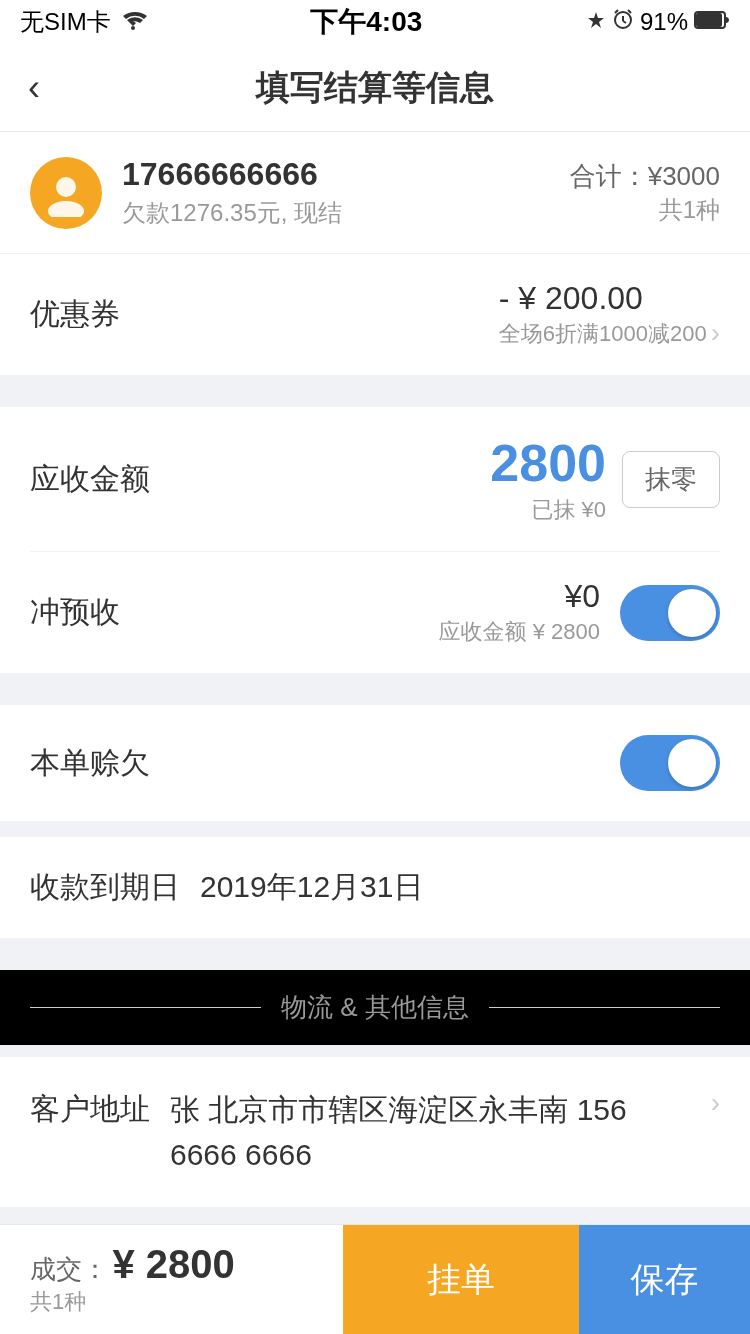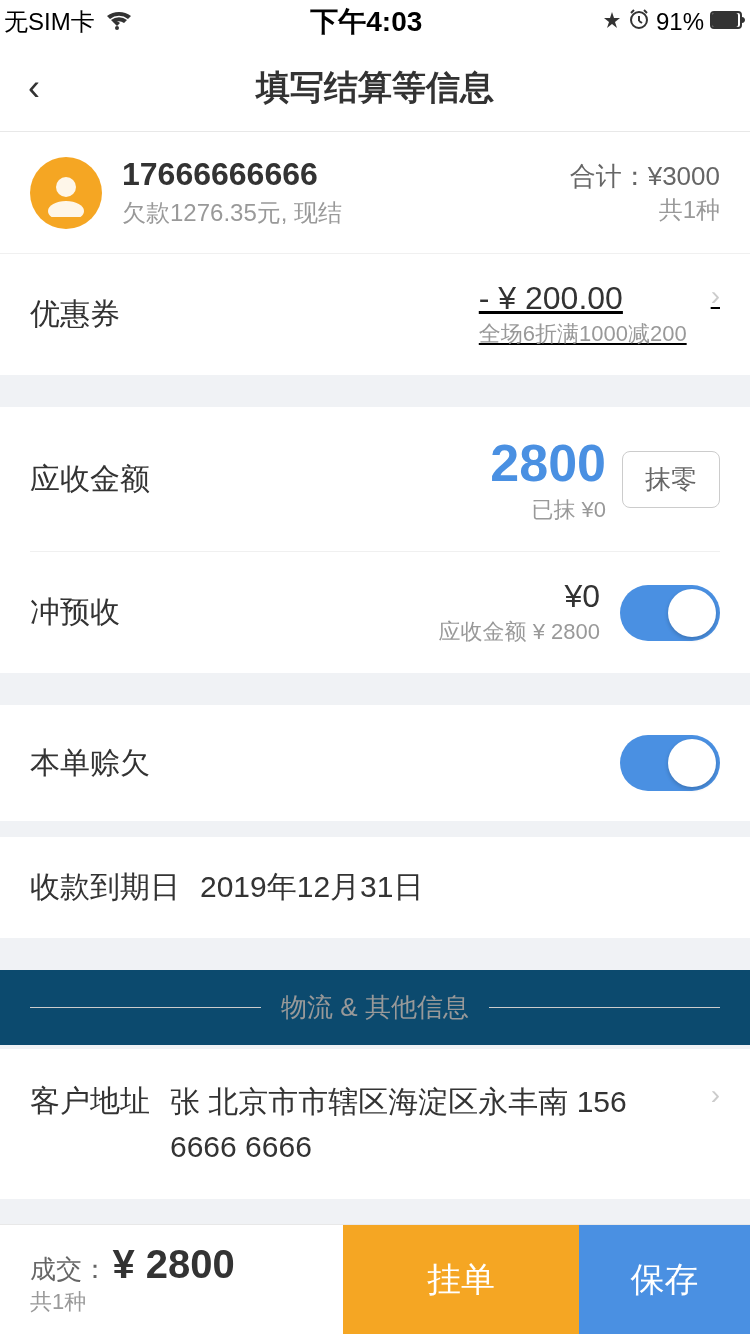--- a/index.html
+++ b/index.html
@@ -13,21 +13,21 @@
     }
 
     
     .status-bar {
       width: 750px;
       height: 44px;
       background: #fff;
       display: flex;
       align-items: center;
       justify-content: space-between;
-      padding: 0 4px;
+      padding: 0 20px;
       font-size: 26px;
       font-weight: 500;
     }
     .status-bar-left {
       display: flex;
       align-items: center;
       gap: 8px;
       font-size: 24px;
     }
     .status-bar-center {
@@ -129,23 +129,22 @@
       align-items: center;
       justify-content: space-between;
       border-top: 1px solid #f0f0f0;
     }
     .coupon-label {
       font-size: 30px;
       color: #333;
     }
     .coupon-right {
       display: flex;
-      align-items: flex-start;
-      gap: 24px;
-      text-decoration: underline;
+      align-items: flex-end;
+      gap: 4px;
     }
     .coupon-discount {
       font-size: 32px;
       color: #333;
       font-weight: 500;
     }
     .coupon-desc {
       font-size: 22px;
       color: #999;
       margin-top: 2px;
@@ -279,27 +278,27 @@
       font-size: 30px;
       color: #333;
     }
     .due-value {
       font-size: 30px;
       color: #333;
     }
 
     
     .section-divider {
-      background: #0c4a6e;
+      background: #000000;
       padding: 20px 30px;
       display: flex;
       align-items: center;
       justify-content: center;
       gap: 20px;
-      margin-bottom: 4px;
+      margin-bottom: 12px;
     }
     .divider-line {
       flex: 1;
       height: 1px;
       background: #ccc;
     }
     .divider-text {
       font-size: 26px;
       color: #999;
     }

